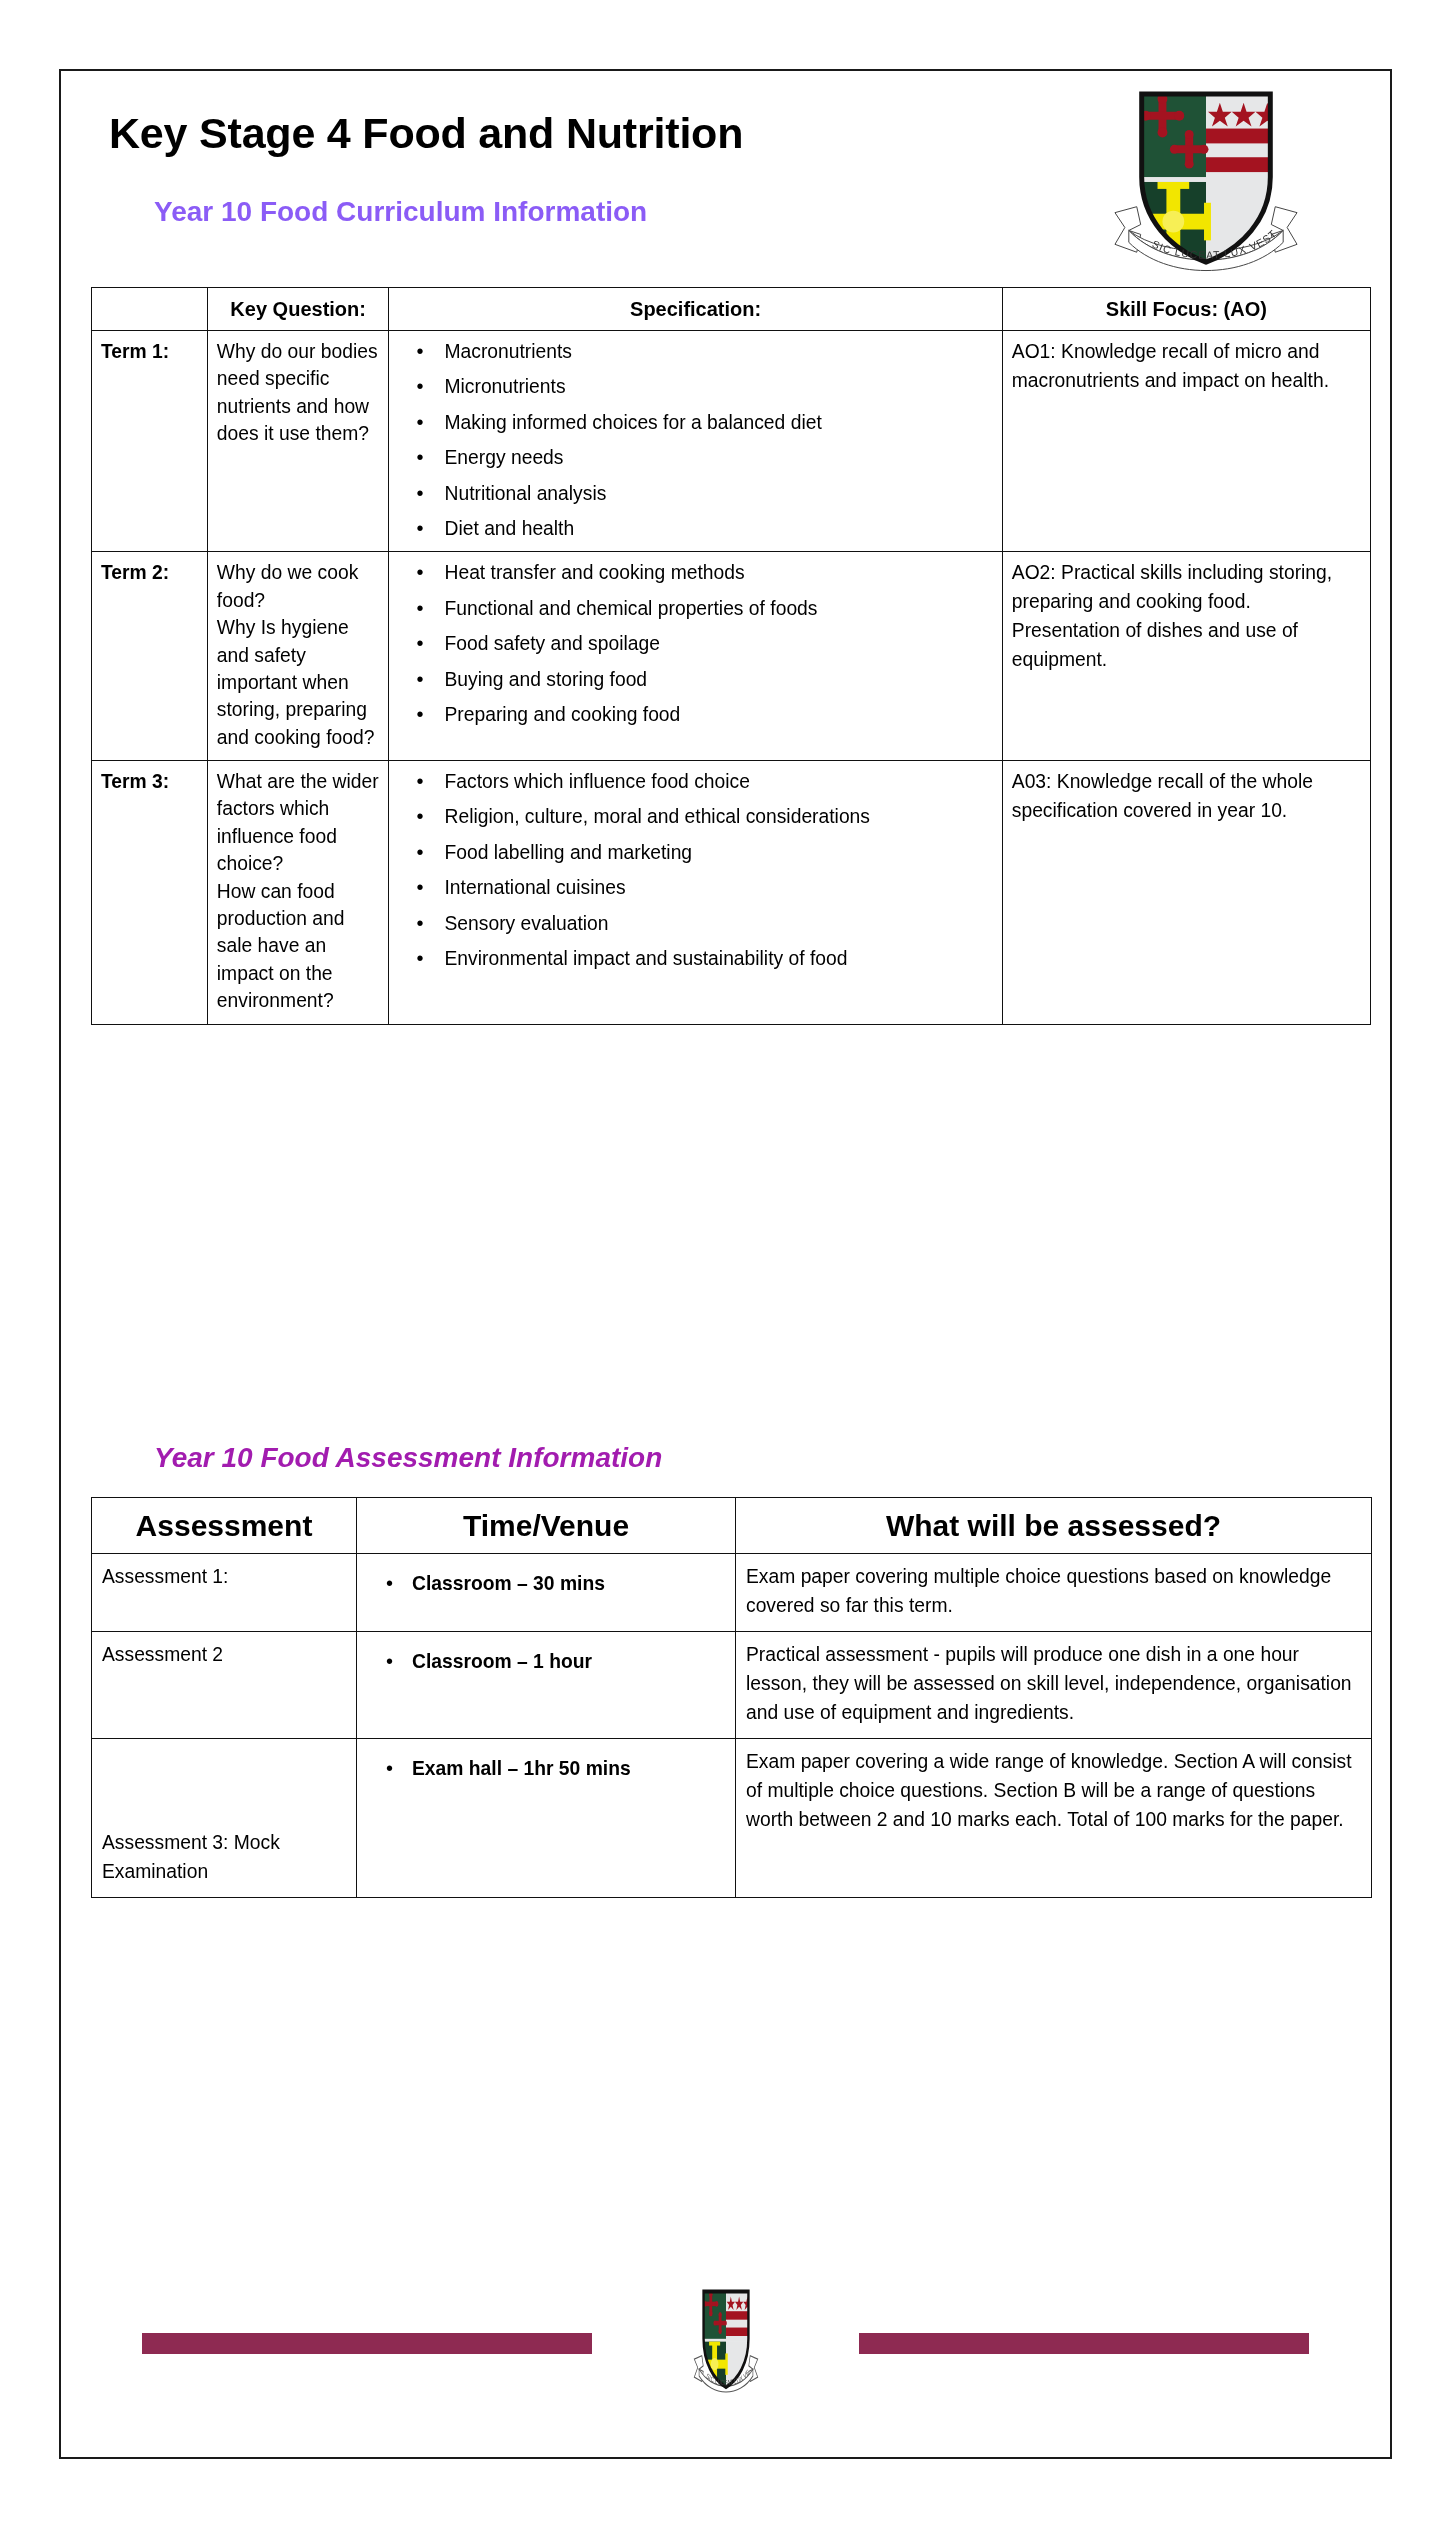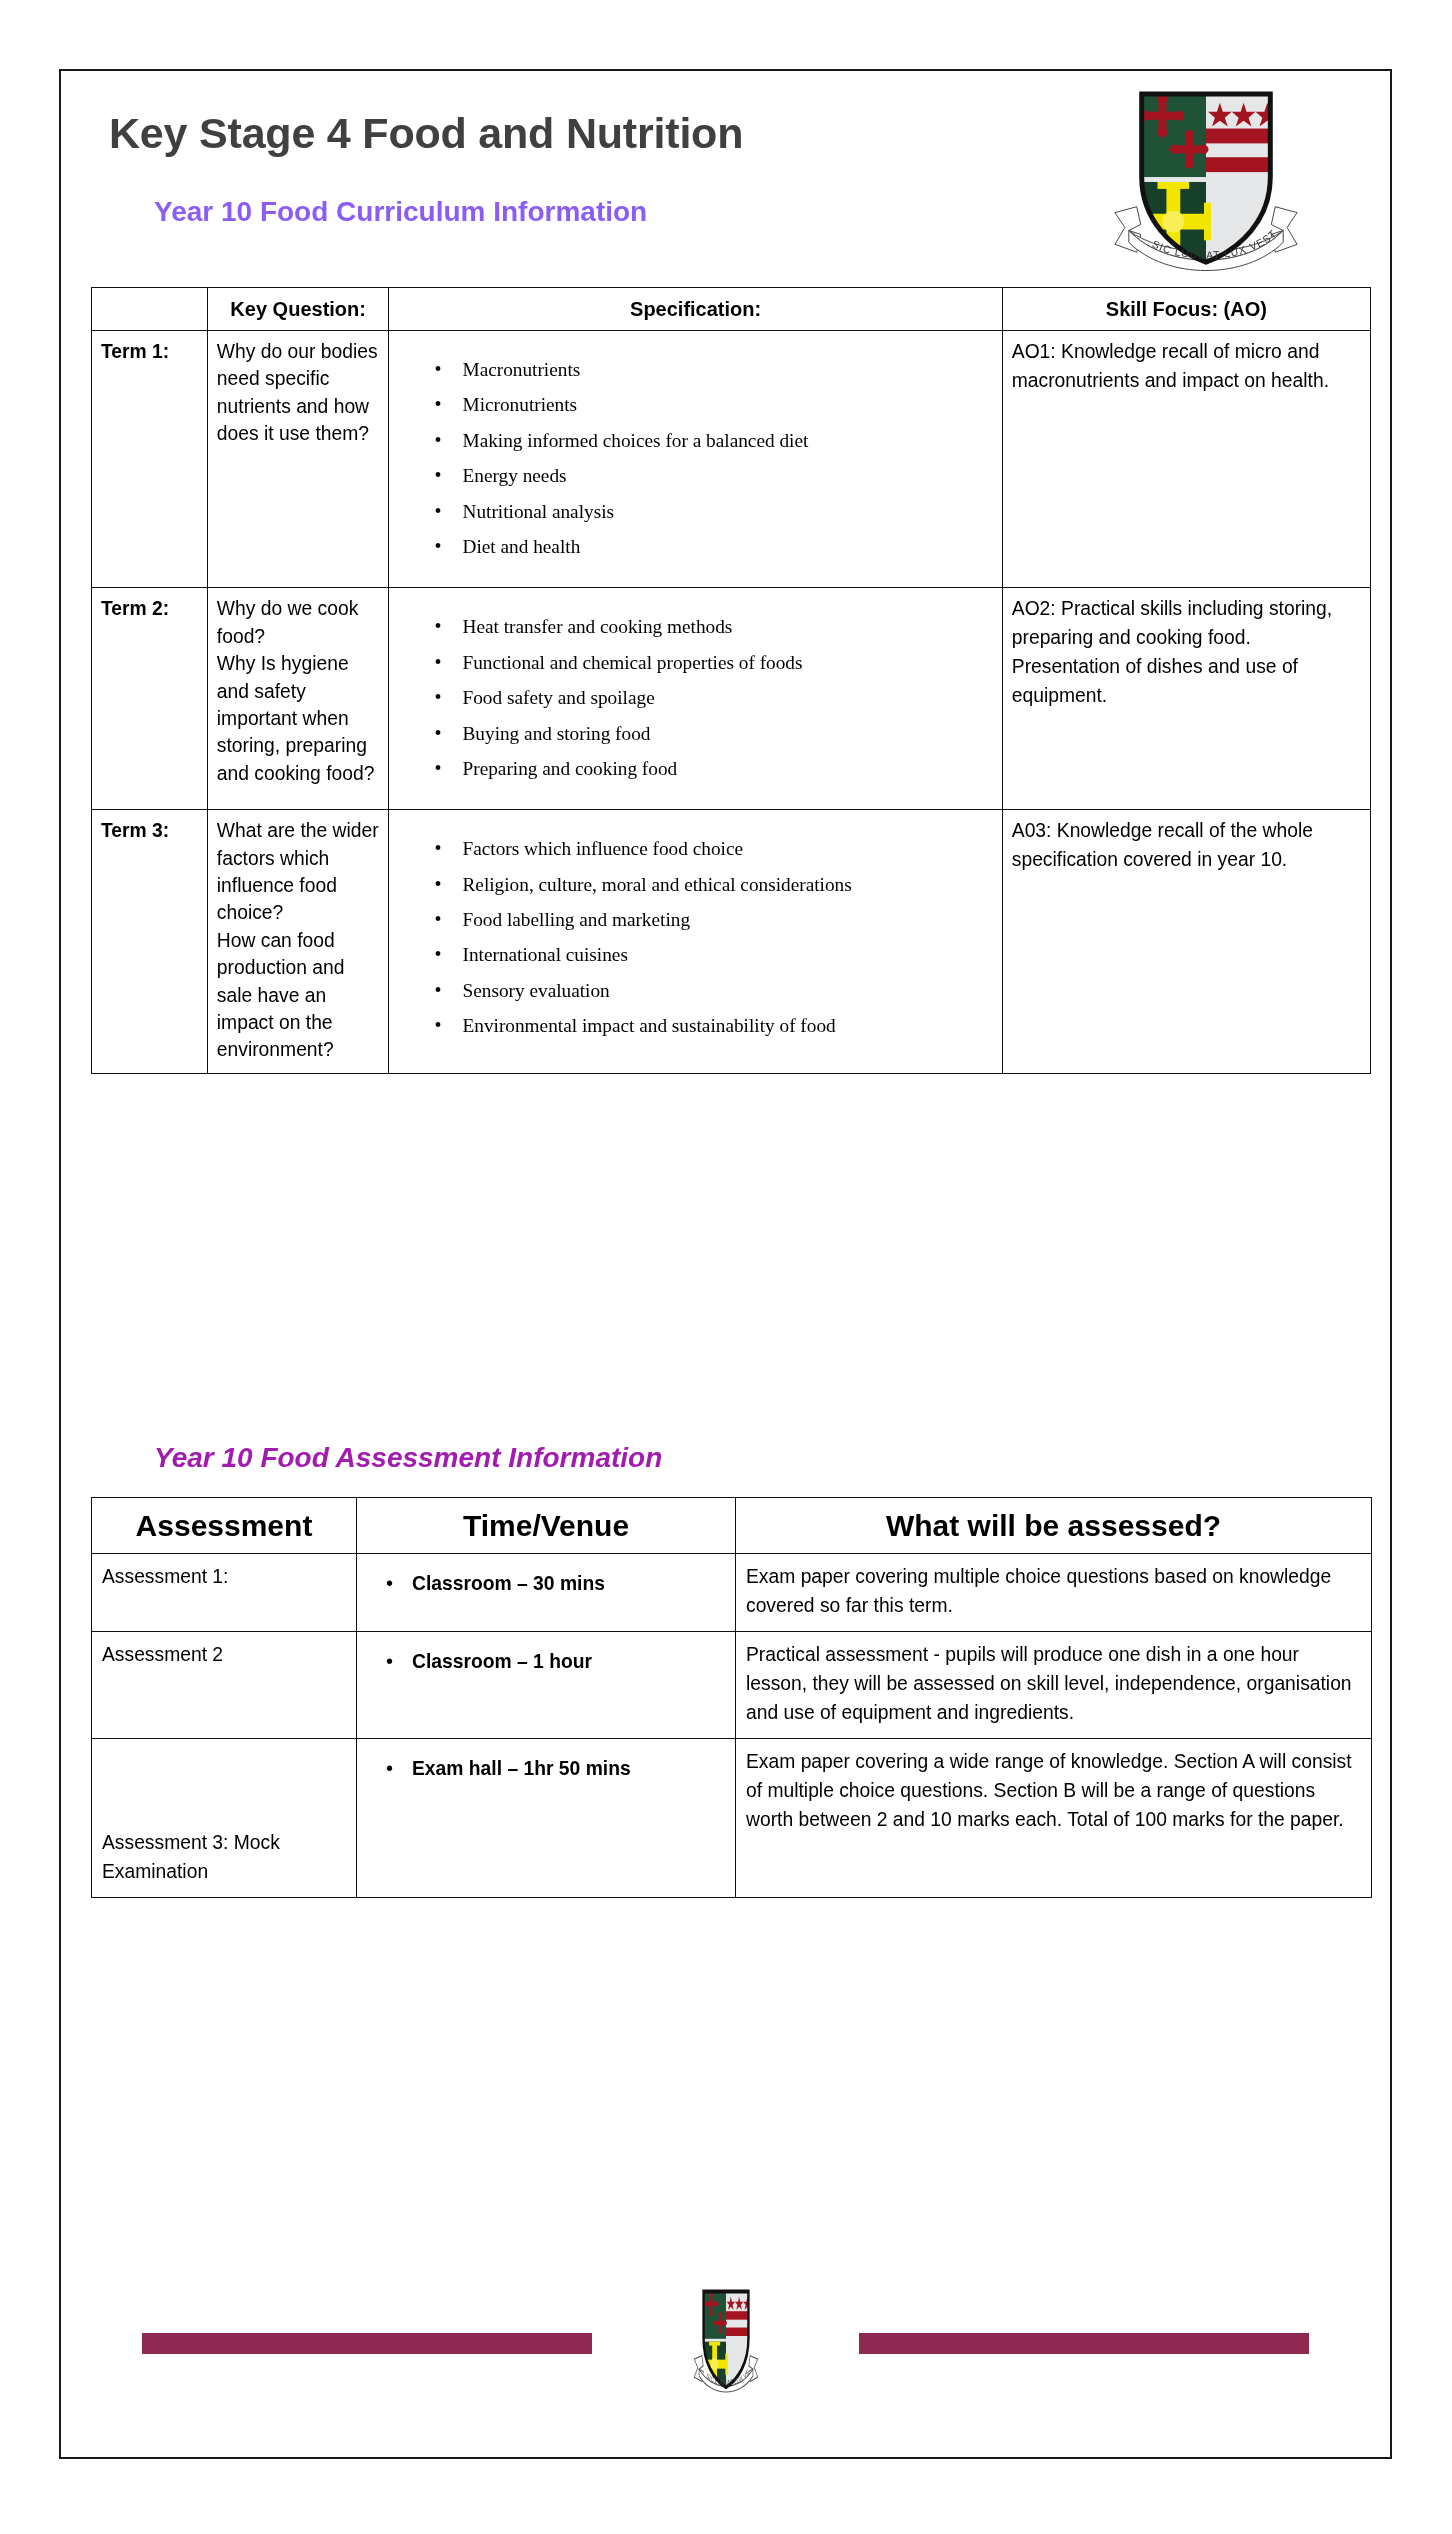--- a/index.html
+++ b/index.html
@@ -55,21 +55,21 @@
     height:30px;
     padding:6px 4px;
     vertical-align:middle;
   }
   .c-term{width:95px;}
   .c-key{width:149px;}
   .c-spec{width:503px;}
   .c-skill{width:302px;}
   .termlabel{font-weight:bold;font-size:19.3px;}
   .qline{display:block;}
-  ul.spec{margin:18px;padding:0 0 0 46px;list-style:none;font-family:Liberation Serif, serif;}
+  ul.spec{margin:0;padding:0 0 0 46px;list-style:none;}
   ul.spec li{
     position:relative;
     margin:0 0 8px 0;
     line-height:1.42;
   }
   ul.spec li:last-child{margin-bottom:0;}
   ul.spec li:before{
     content:"\2022";
     position:absolute;left:-28px;top:-1px;
     font-size:20px;
@@ -128,21 +128,21 @@
     transform:translateX(-50%);
     width:69px;height:107px;
   }
 </style>
 </head>
 <body>
 
 <div class="page">
 
   <div class="header">
-    <div class="title" style="color: #404040;">Key Stage 4 Food and Nutrition</div>
+    <div class="title" style="color: #000000;">Key Stage 4 Food and Nutrition</div>
     <div class="subtitle" style="color: #8b5cf6;">Year 10 Food Curriculum Information</div>
 
     <div class="crest-wrap">
       <svg viewBox="0 0 200 190" width="198" height="188">
 
         <g fill="#ffffff" stroke="#444" stroke-width="1">
           <path d="M8,128 L30,122 L34,140 L22,146 L34,150 L30,168 L8,160 L18,143 Z"></path>
           <path d="M192,128 L170,122 L166,140 L178,146 L166,150 L170,168 L192,160 L182,143 Z"></path>
           <path d="M22,146 C60,186 140,186 178,146 C142,174 58,174 22,146 Z"></path>
           <path d="M22,146 C60,186 140,186 178,146 L178,158 C140,196 60,196 22,158 Z"></path>

